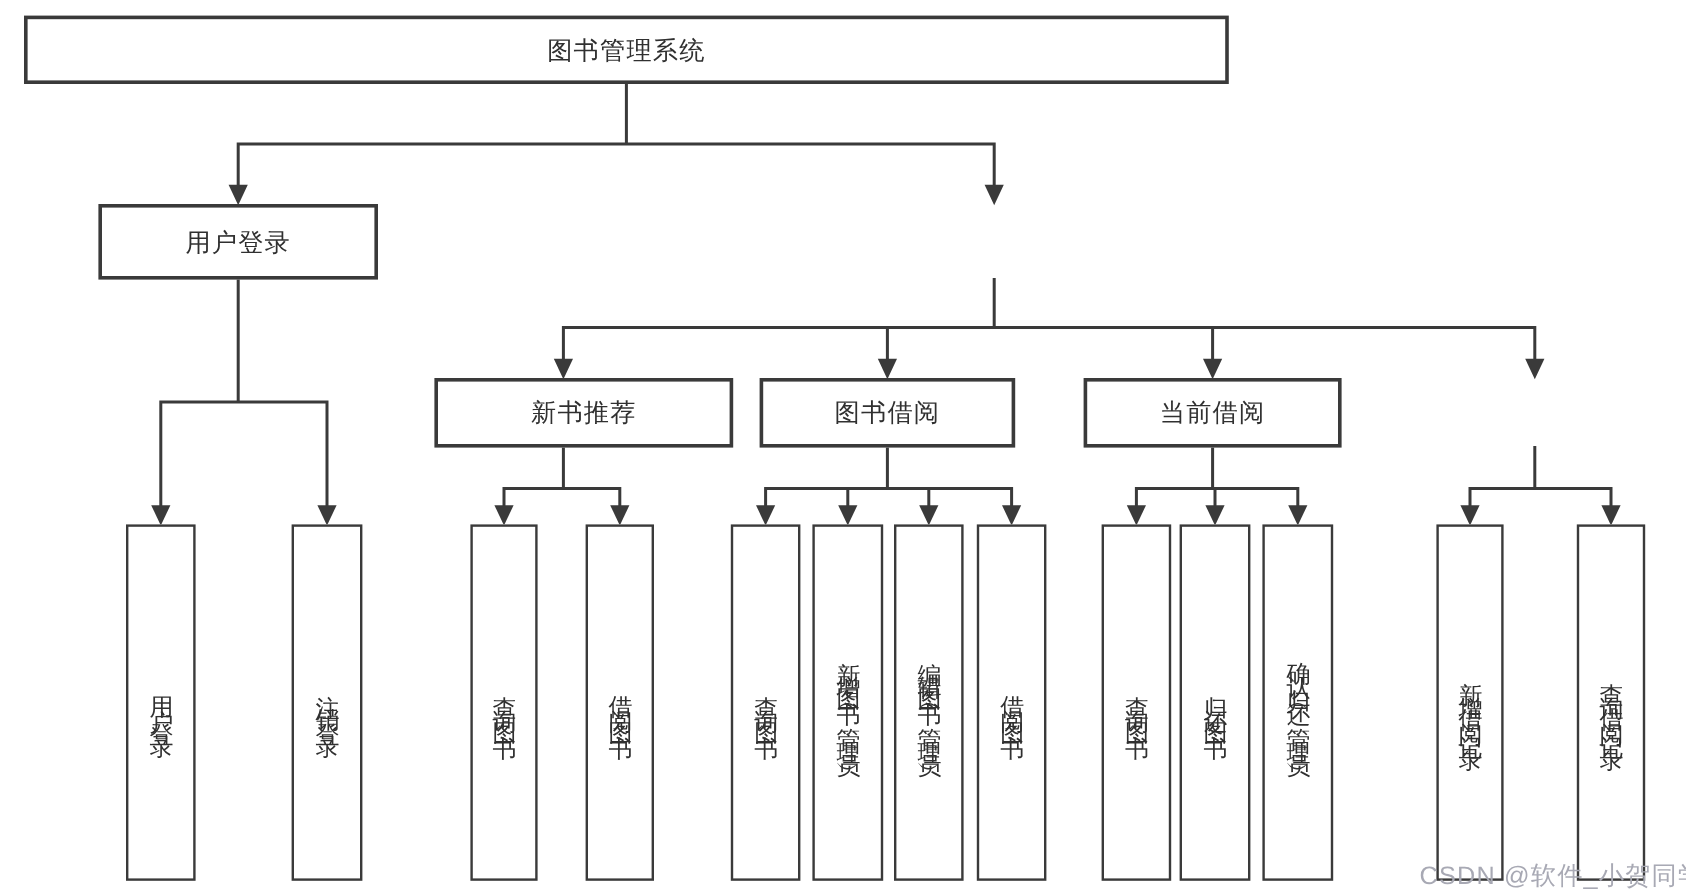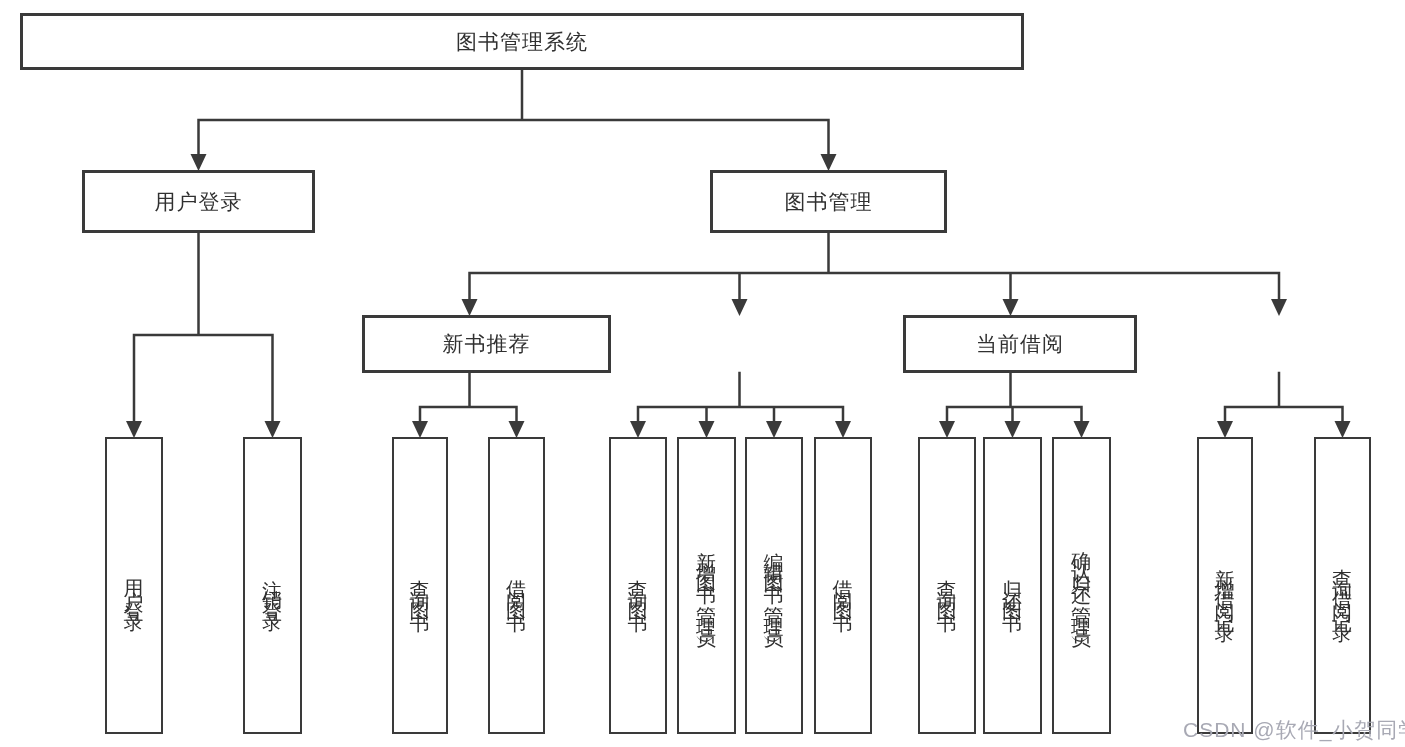--- a/index.html
+++ b/index.html
@@ -91,28 +91,28 @@
     </g>
   </svg>
 
   <div class="hbox" style="left:20px;top:13px;width:1004px;height:57px">
     <span>图书管理系统</span>
   </div>
 
   <div class="hbox" style="left:82px;top:170px;width:233px;height:63px">
     <span>用户登录</span>
   </div>
-  <div class="hbox" style="left:710px;top:170px;width:237px;height:63px">
-    <span>图书管理</span>
-  </div>
 
   <div class="hbox" style="left:362px;top:315px;width:249px;height:58px">
     <span>新书推荐</span>
   </div>
-  <div class="hbox" style="left:903px;top:315px;width:234px;height:58px">
+  <div class="hbox" style="left:633px;top:315px;width:213px;height:58px">
+    <span>图书借阅</span>
+  </div>
+  <div class="hbox" style="left:903px;top:315px;width:215px;height:58px">
     <span>当前借阅</span>
   </div>
 
   <div class="vbox" style="left:105px;top:437px;width:58px;height:297px">
     <span class="vtext">用户登录</span>
   </div>
   <div class="vbox" style="left:243px;top:437px;width:59px;height:297px">
     <span class="vtext">注销登录</span>
   </div>
 

